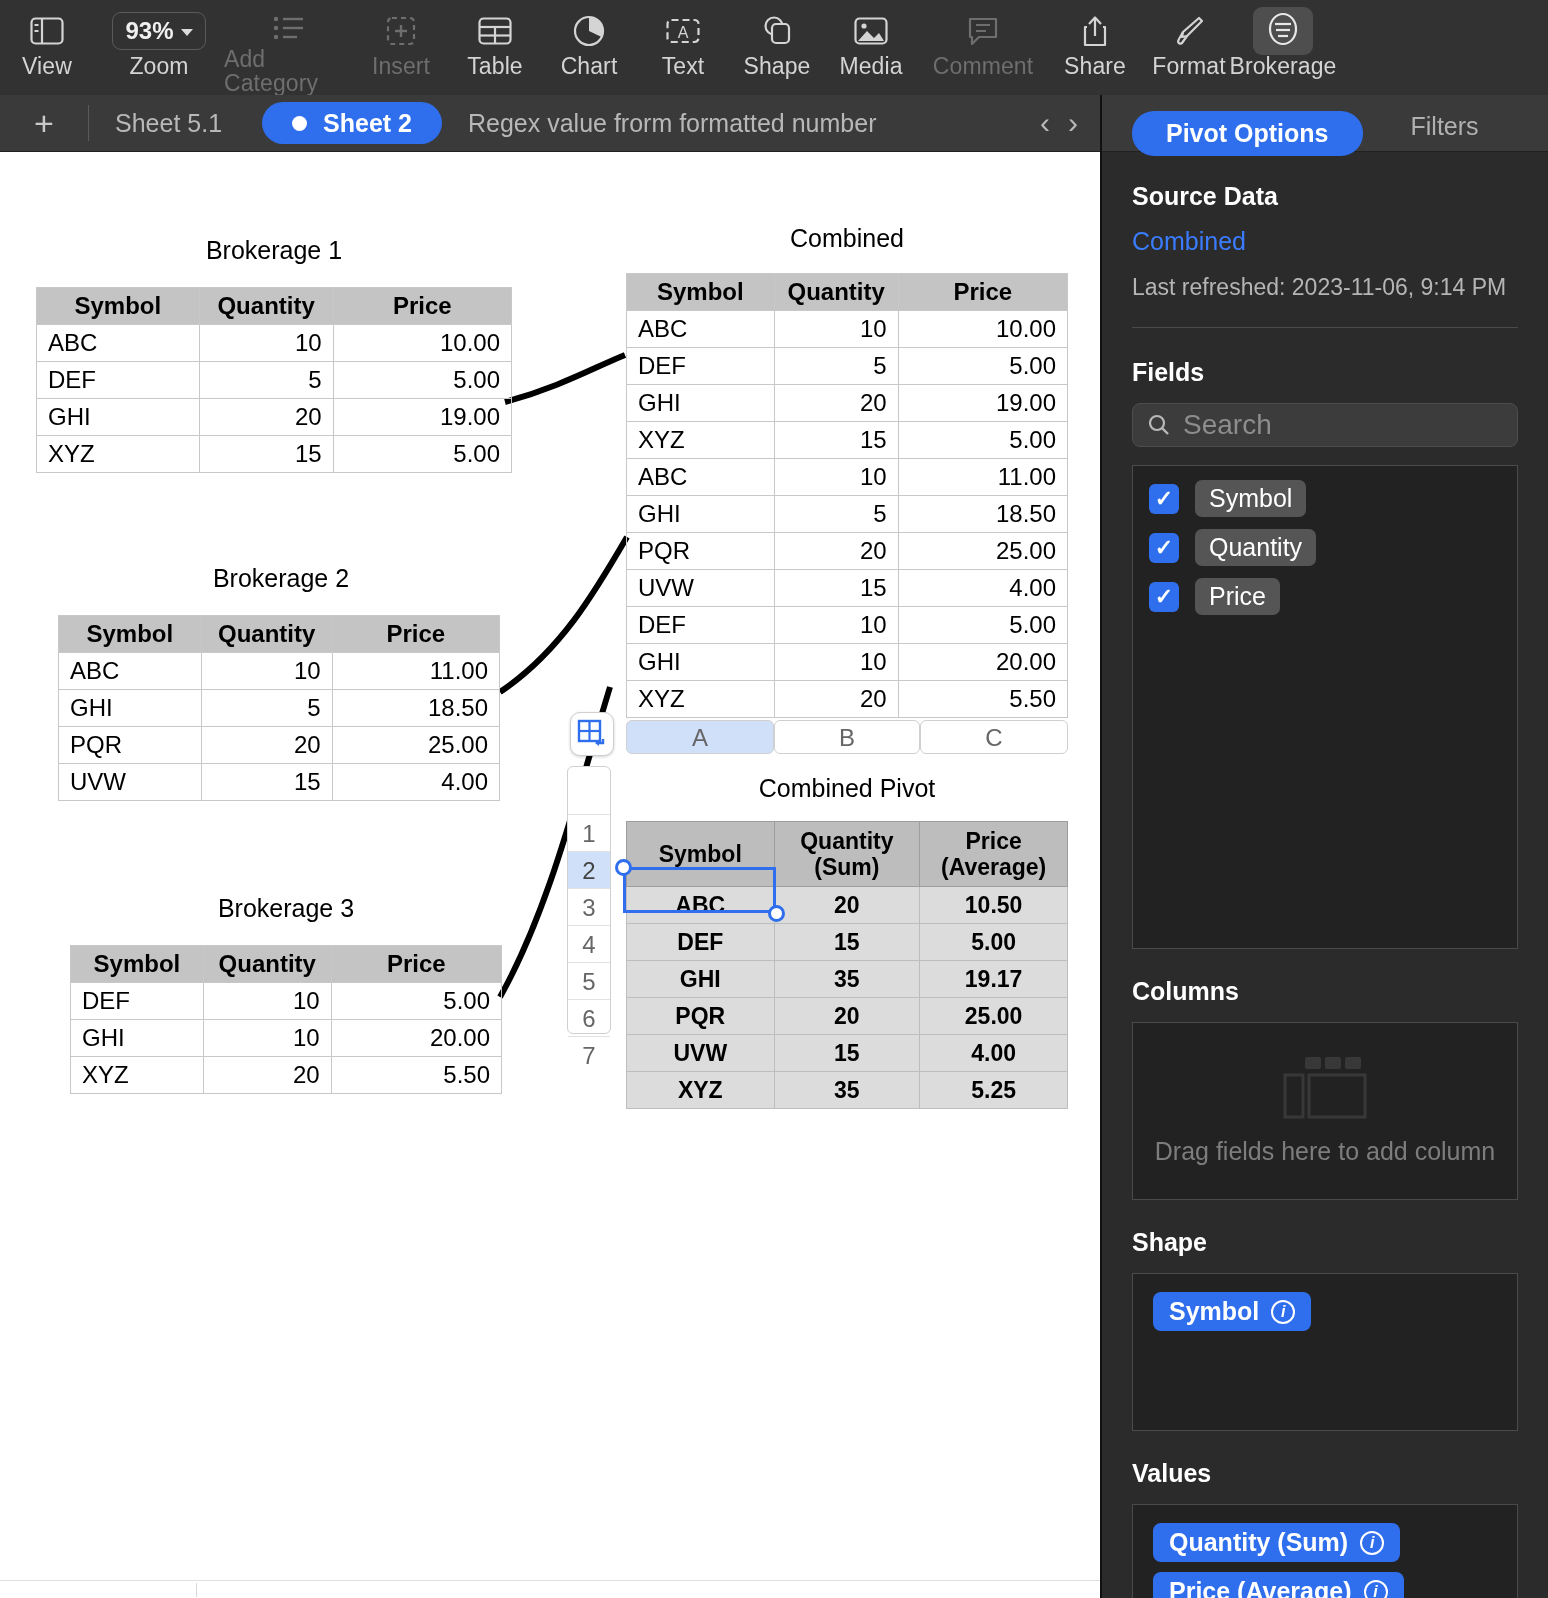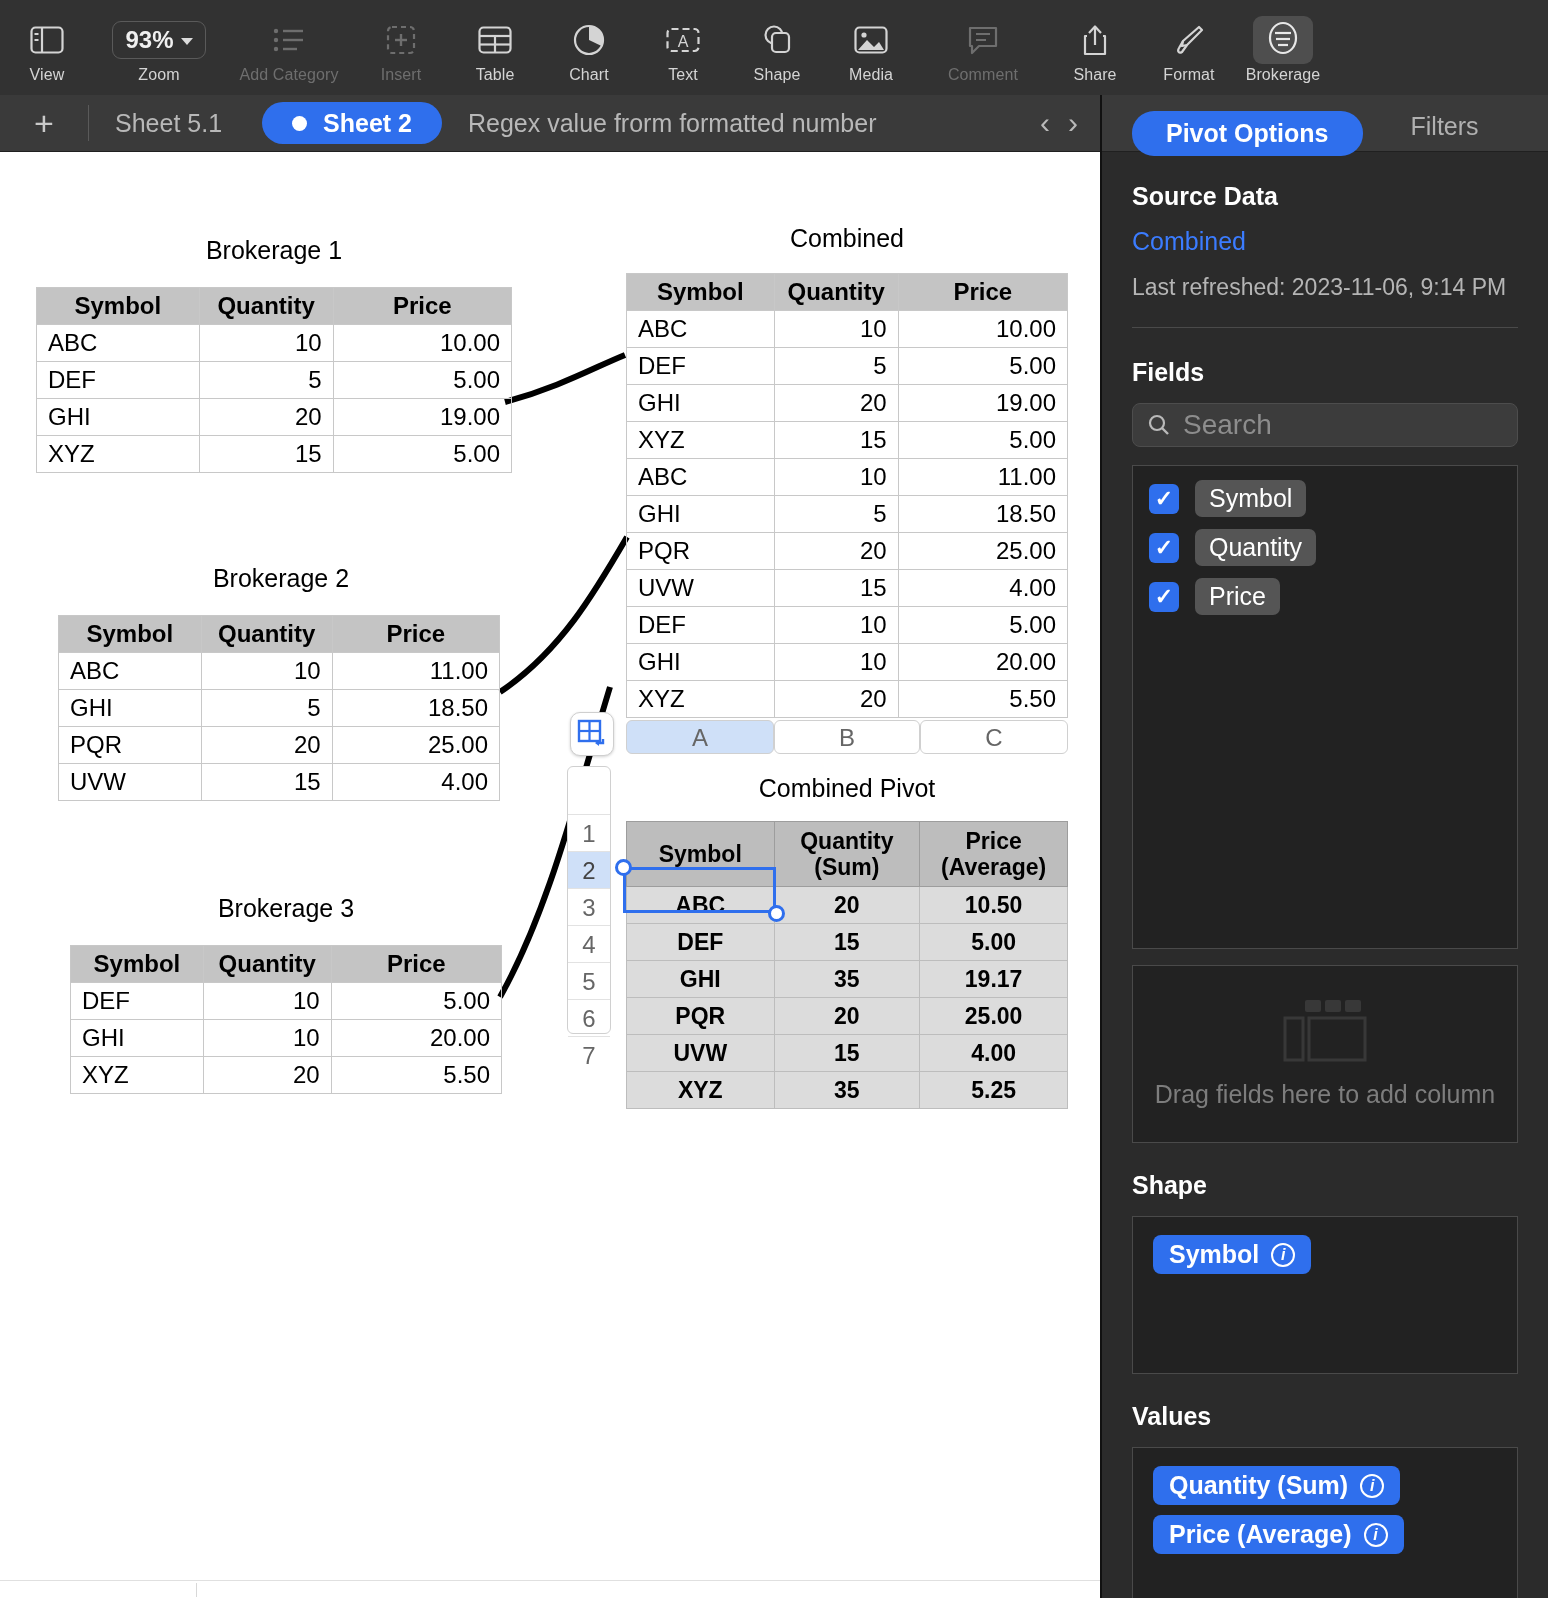--- a/index.html
+++ b/index.html
@@ -13,28 +13,28 @@
 
   
   .toolbar {
     position: absolute; left: 0; top: 0; width: 1548px; height: 95px;
     background: #323232;
     display: flex; align-items: flex-start;
   }
   .tb-item {
     width: 94px; height: 95px;
     display: flex; flex-direction: column; align-items: center;
-    justify-content: center; padding-top: 8px;
+    justify-content: flex-start; padding-top: 8px;
     color: #d4d4d4;
   }
   .tb-item.wide { width: 130px; }
   .tb-item .glyph {
     height: 46px; display: flex; align-items: center; justify-content: center;
   }
-  .tb-item .lbl { font-size: 16px; line-height: 24px; letter-spacing: .1px; }
+  .tb-item .lbl { font-size: 23px; line-height: 24px; letter-spacing: .1px; }
   .tb-item.dim { color: #6e6e6e; }
   .tb-item.active .glyph-box {
     background: #4e4e4e; border-radius: 9px; padding: 4px 14px;
   }
   .zoom-chip {
     display: flex; align-items: center; gap: 7px;
     border: 1px solid #5a5a5a; border-radius: 9px;
     padding: 4px 12px; color: #f0f0f0; font-size: 24px; font-weight: 600;
   }
   .chev-dn { width: 0; height: 0; border-left: 6px solid transparent;
@@ -605,20 +605,21 @@
         <div class="field-row">
           <span class="cbx">✓</span>
           <span class="chip-grey">Quantity</span>
         </div>
         <div class="field-row">
           <span class="cbx">✓</span>
           <span class="chip-grey">Price</span>
         </div>
       </div>
 
+      <div class="sb-h" style="margin-top:28px">Columns</div>
       <div class="drop-zone">
         <div class="dz-icon">
           <svg width="96" height="62" viewBox="0 0 96 62">
               <rect x="28" y="0" width="16" height="12" rx="2" fill="#4b4b4b"></rect>
               <rect x="48" y="0" width="16" height="12" rx="2" fill="#4b4b4b"></rect>
               <rect x="68" y="0" width="16" height="12" rx="2" fill="#4b4b4b"></rect>
               <rect x="8" y="18" width="18" height="42" fill="none" stroke="#4b4b4b" stroke-width="3"></rect>
               <rect x="32" y="18" width="56" height="42" fill="none" stroke="#4b4b4b" stroke-width="3"></rect>
             </svg>
         </div>

